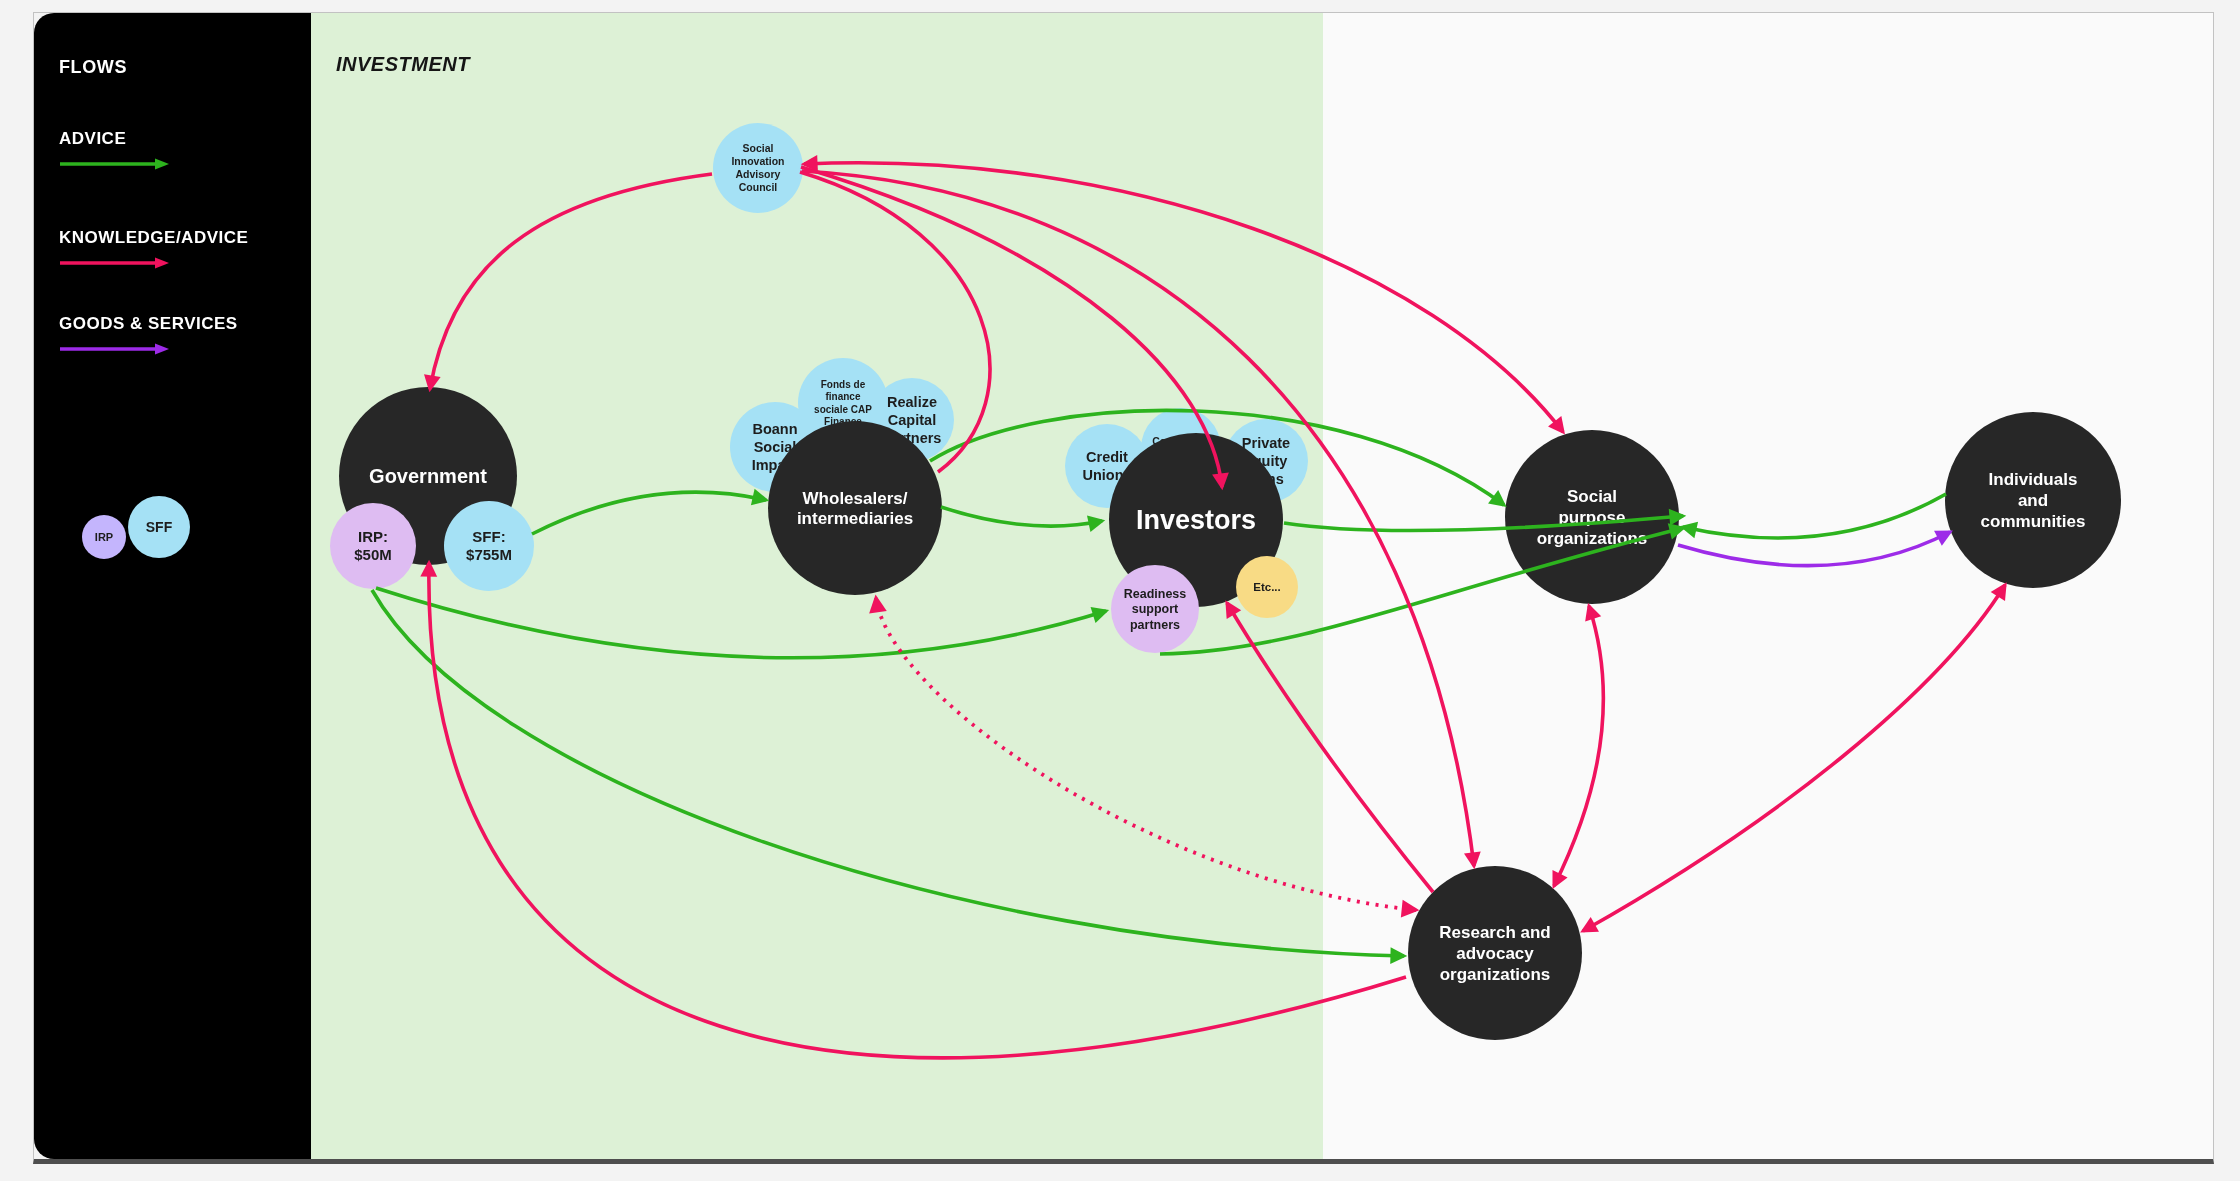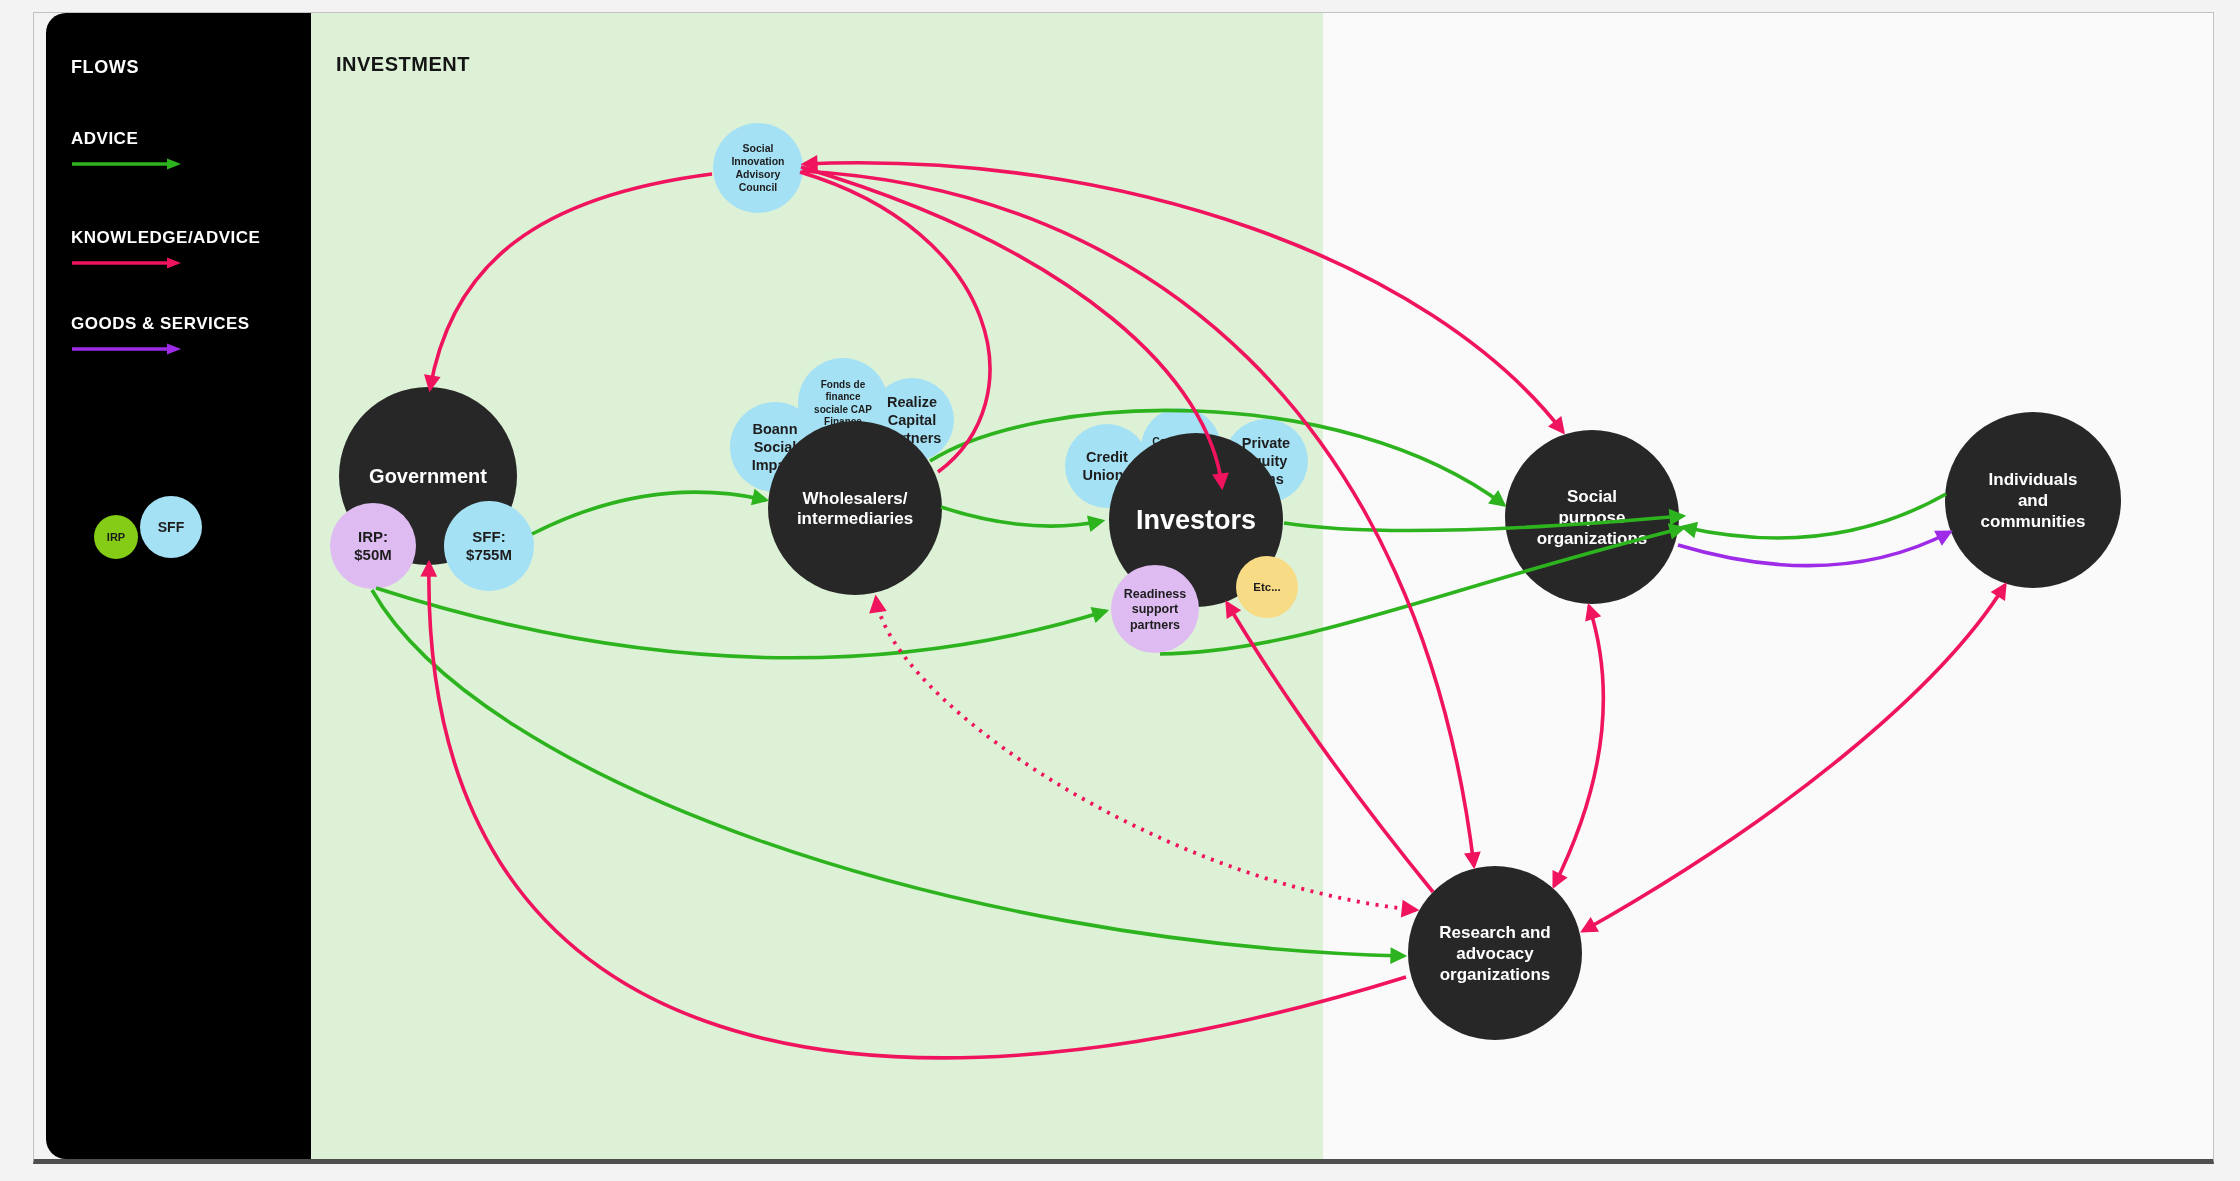--- a/index.html
+++ b/index.html
@@ -9,22 +9,22 @@
     font-family:"Liberation Sans", sans-serif;
     overflow:hidden;
     position:relative;
   }
   .board{
     position:absolute;left:33px;top:12px;width:2179px;height:1146px;
     border:1px solid #c2c2c2;border-bottom:5px solid #4e4e4e;
     box-sizing:content-box;
   }
   .panel{position:absolute;top:0;height:100%;}
-  .panel-sidebar{left:12px;width:308px;border-radius:20px;}
-  .panel-green{left:277px;width:1118px;border-right:2px solid #404040;box-sizing:border-box;}
+  .panel-sidebar{left:0;width:308px;border-radius:20px;}
+  .panel-green{left:277px;width:1118px;border-right:2px solid #404040;box-sizing:border-box;font-style:italic;}
   .panel-white{left:1289px;width:890px;}
   
   .sb-title{position:absolute;left:25px;top:44px;color:#fff;font-weight:bold;font-size:18px;letter-spacing:.6px;}
   .legend-row{position:absolute;left:25px;width:230px;}
   .legend-label{color:#fff;font-weight:bold;font-size:17px;letter-spacing:.5px;}
   .legend-arrow{display:block;margin-top:8px;}
   .lr-0{top:116px;} .lr-1{top:215px;} .lr-2{top:301px;}
   
   .eco-big{
     position:absolute;left:26px;top:485px;width:157px;height:157px;border-radius:50%;
@@ -66,21 +66,21 @@
             <polygon points="96,1.5 110,7 96,12.5" fill="#f0135e"></polygon>
           </svg></span>
     </div>
     <div class="legend-row lr-2">
       <div class="legend-label">GOODS &amp; SERVICES</div>
       <span class="legend-arrow"><svg width="112" height="14" viewBox="0 0 112 14">
             <line x1="1" y1="7" x2="97" y2="7" stroke="#9d2be8" stroke-width="3.6"></line>
             <polygon points="96,1.5 110,7 96,12.5" fill="#9d2be8"></polygon>
           </svg></span>
     </div>
-    <div class="eco-small eco-irp" style="background: #84cc16;">IRP</div>
+    <div class="eco-small eco-irp" style="background: #c4b5fd;">IRP</div>
     <div class="eco-small eco-sff" style="background: rgb(165, 225, 245);">SFF</div>
   </div>
   <div class="panel panel-green" style="background: rgb(221, 241, 214);">
     <div class="region-label">INVESTMENT</div>
   </div>
   <div class="panel panel-white" style="background: rgb(250, 250, 250);"></div>
 </div>
 
 <svg id="diagram" viewBox="0 0 2240 1181">
     <defs>

